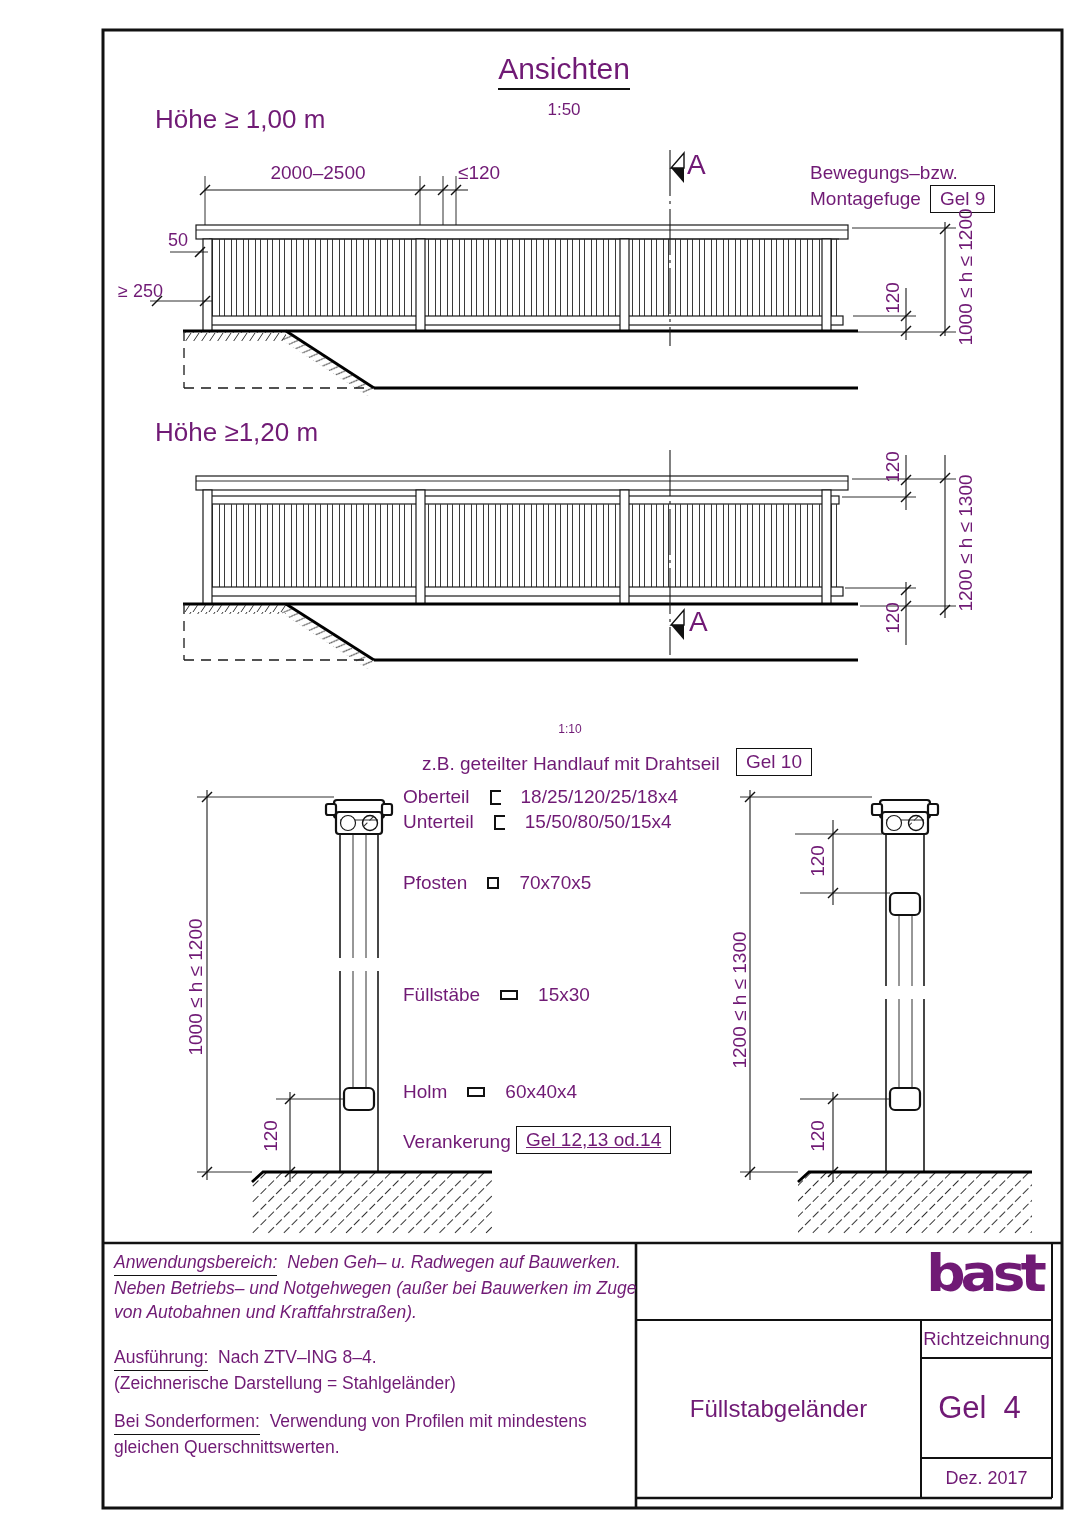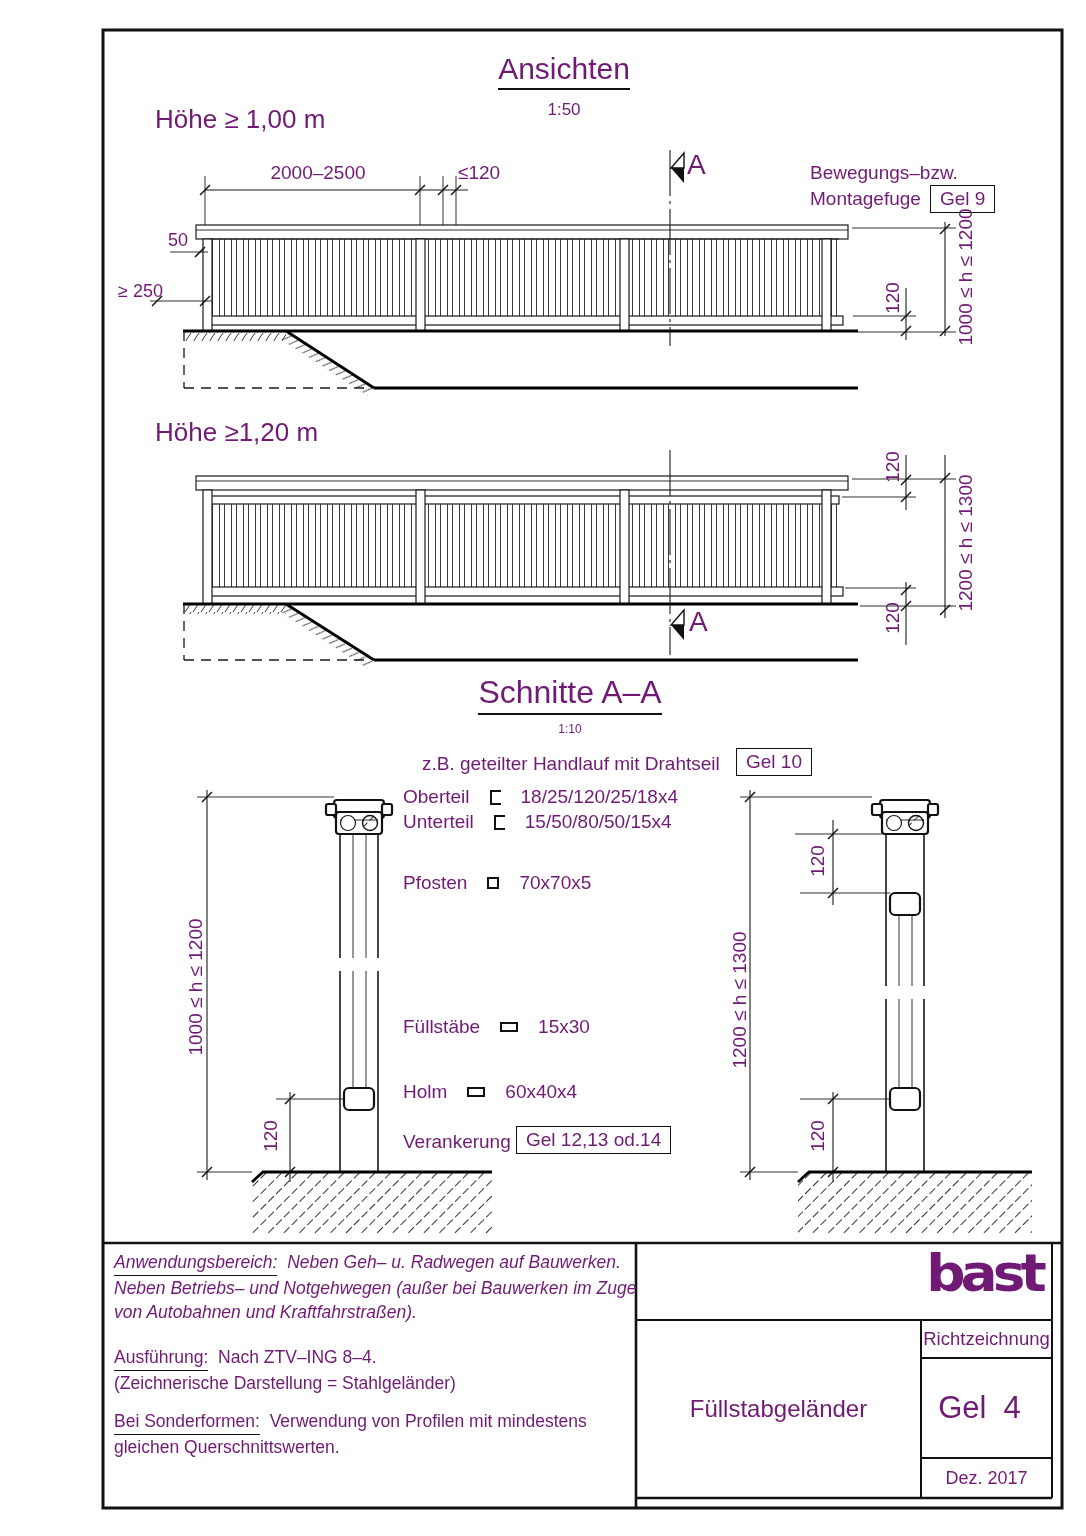--- a/index.html
+++ b/index.html
@@ -228,52 +228,51 @@
 
 <div class="vdim" style="left:893px;top:298px;">120</div>
 <div class="vdim" style="left:966px;top:277px;">1000 ≤ h ≤ 1200</div>
 
 <div class="abs" style="left:155px;top:417px;font-size:26px;">Höhe ≥1,20 m</div>
 <div class="vdim" style="left:893px;top:467px;">120</div>
 <div class="vdim" style="left:966px;top:543px;">1200 ≤ h ≤ 1300</div>
 <div class="vdim" style="left:893px;top:618px;">120</div>
 <div class="abs" style="left:689px;top:606px;font-size:28px;">A</div>
 
-<div class="abs ctr" style="left:448px;top:674px;width:244px;font-size:32px;"><span class="underl">Schnitte A–A</span></div>
 <div class="abs ctr" style="left:448px;top:722px;width:244px;font-size:12px;">1:10</div>
 <div class="abs" style="left:422px;top:753px;font-size:19px;">z.B. geteilter Handlauf mit Drahtseil</div>
 <div class="abs refbox" style="left:736px;top:748px;font-size:19px;">Gel 10</div>
 
 <div class="specrow" style="left:403px;top:786px;">
   <span>Oberteil</span>
   <span class="sym sym-c"></span>
   <span>18/25/120/25/18x4</span>
 </div>
 <div class="specrow" style="left:403px;top:811px;">
   <span>Unterteil</span>
   <span class="sym sym-c"></span>
   <span>15/50/80/50/15x4</span>
 </div>
 <div class="specrow" style="left:403px;top:872px;">
   <span>Pfosten</span>
   <span class="sym sym-sq"></span>
   <span>70x70x5</span>
 </div>
-<div class="specrow" style="left:403px;top:1016px;">
+<div class="specrow" style="left:403px;top:984px;">
   <span>Füllstäbe</span>
   <span class="sym sym-r"></span>
   <span>15x30</span>
 </div>
 <div class="specrow" style="left:403px;top:1081px;">
   <span>Holm</span>
   <span class="sym sym-r"></span>
   <span>60x40x4</span>
 </div>
 <div class="abs" style="left:403px;top:1131px;font-size:19px;">Verankerung</div>
-<div class="abs refbox" style="left:516px;top:1126px;font-size:19px;">Gel 12,13 od.14</div>
+<div class="abs refbox" style="left:516px;top:1126px;font-size:19px;text-decoration:underline;">Gel 12,13 od.14</div>
 
 <div class="vdim" style="left:196px;top:987px;">1000 ≤ h ≤ 1200</div>
 <div class="vdim" style="left:271px;top:1136px;">120</div>
 <div class="vdim" style="left:818px;top:861px;">120</div>
 <div class="vdim" style="left:740px;top:1000px;">1200 ≤ h ≤ 1300</div>
 <div class="vdim" style="left:818px;top:1136px;">120</div>
 
 <div class="para" style="left:114px;top:1250px;font-style:italic;">
   <span class="hgu">Anwendungsbereich:</span>
   <span class="pretext"> Neben Geh– u. Radwegen auf Bauwerken.

